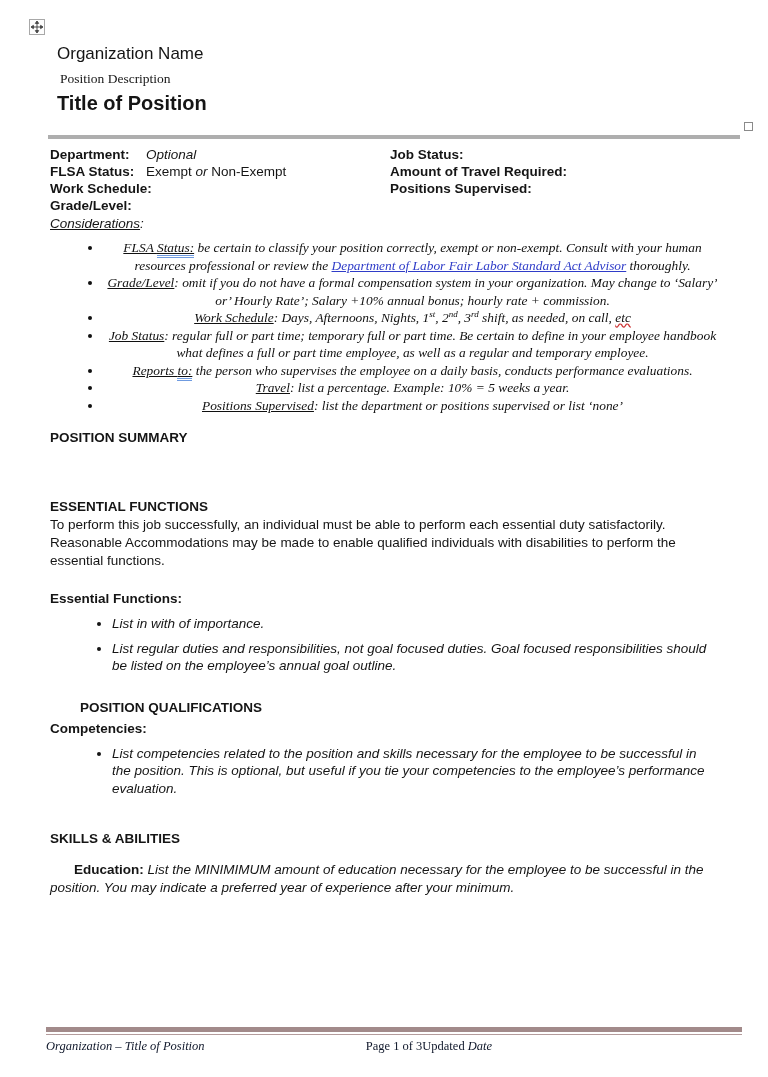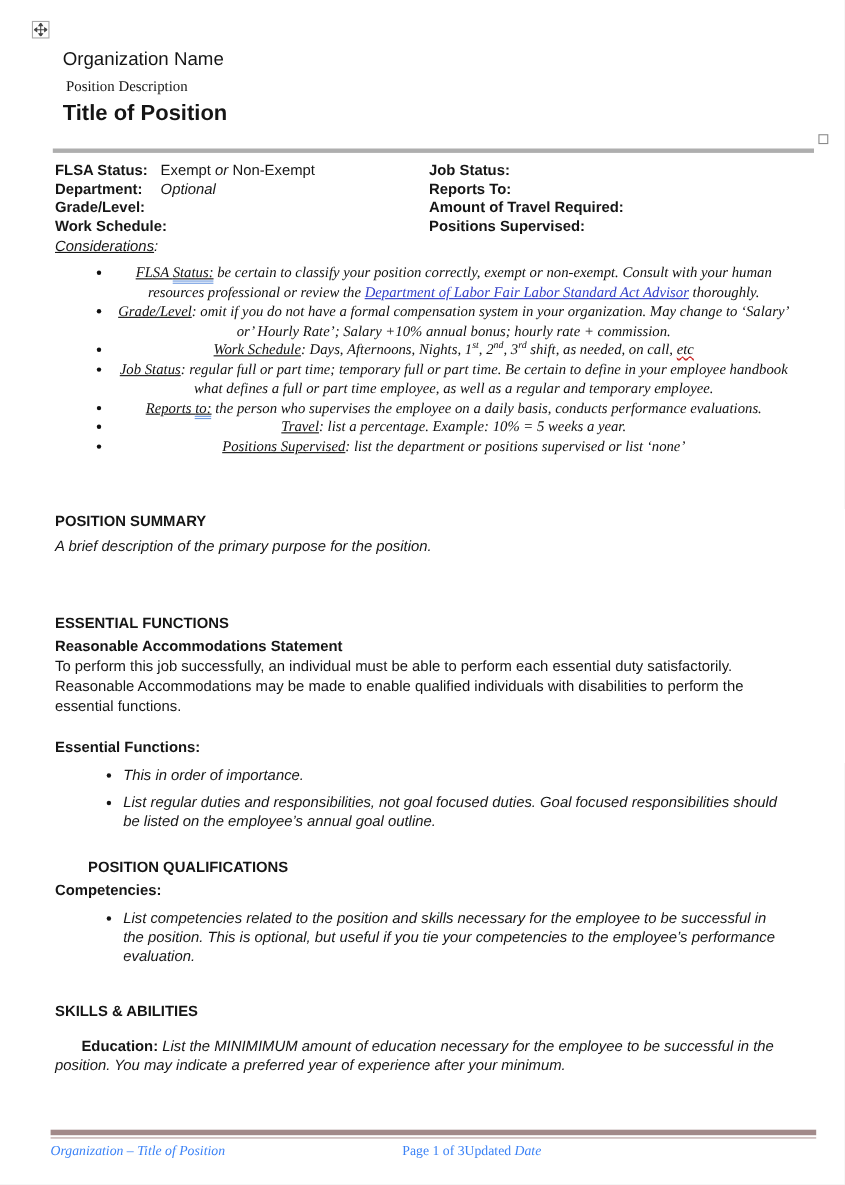--- a/index.html
+++ b/index.html
@@ -49,21 +49,21 @@
     font-size:13.4px; line-height:17.5px; color:#101010;
   }
   ul.serif-list li { margin:0;text-align:center; }
   .term { text-decoration:underline; }
   .grammar-mark { border-bottom:3px double #6f9be0; }
   .spellerr { text-decoration:underline wavy #cc3333; text-decoration-skip-ink:none; }
   sup { font-size:9px; line-height:0; }
   .doclink { color:#2f3cc8; text-decoration:underline; cursor:pointer; }
 
   .sec-h { font-weight:700; line-height:17px; }
-  .mt-summary { margin-top:51px; }
+  .mt-summary { margin-top:15px; }
   .body-it { font-style:italic; line-height:18px; margin-top:6px; }
   .mt-ef { margin-top:52px; }
   .sub-h { font-weight:700; line-height:17px; margin-top:4px; }
   .body-reg { line-height:18px; margin-top:1px; max-width:676px; }
   .mt-efl { margin-top:20px; }
 
   ul.sans-list {
     margin:8px 30px 0 22px; padding:0 0 0 40px;
     font-style:italic; line-height:17.5px;
   }
@@ -75,21 +75,21 @@
   .edu { margin-top:14px; line-height:18px; max-width:680px; }
   .edu-label { font-weight:700; font-style:normal;padding-left:24px; }
   .edu-text { font-style:italic; }
 
   
   .footer { position:absolute; left:46px; right:26px; top:1027px; }
   .footer-bar { height:5px; background:#a28a8a; }
   .footer-line { height:1px; background:#b49c9c; margin-top:2px; }
   .footer-text {
     display:flex; margin-top:4px; font-family:"Liberation Serif", serif;
-    font-size:12.5px; color:#3b82f6; line-height:15px;
+    font-size:12.5px; color:#0f172a; line-height:15px;
   }
   .f-left { flex:1; font-style:italic; }
   .f-center { flex:0 0 auto; }
   .f-right { flex:1; text-align:left; }
 
   .arrow-cross { width:12px; height:12px; display:block; }
 </style>
 </head>
 <body>
 
@@ -115,38 +115,35 @@
   </div>
 
   <div class="divider"></div>
   <div class="anchor-square"></div>
 
   <div class="content">
 
     <div class="fields">
       <div class="fcol-left">
         <div class="frow">
+          <span class="flabel">Department:</span><span class="fvalue it">Optional</span>
+        </div>
+        <div class="frow">
           <span class="flabel">FLSA Status:</span><span class="fvalue"><span>Exempt </span><span class="it">or</span><span> Non-Exempt</span></span>
         </div>
         <div class="frow">
-          <span class="flabel">Department:</span><span class="fvalue it">Optional</span>
+          <span class="flabel nb">Work Schedule:</span>
         </div>
         <div class="frow">
           <span class="flabel nb">Grade/Level:</span>
-        </div>
-        <div class="frow">
-          <span class="flabel nb">Work Schedule:</span>
         </div>
       </div>
       <div class="fcol-right">
         <div class="frow">
           <span class="flabel nb">Job Status:</span>
-        </div>
-        <div class="frow">
-          <span class="flabel nb">Reports To:</span>
         </div>
         <div class="frow">
           <span class="flabel nb">Amount of Travel Required:</span>
         </div>
         <div class="frow">
           <span class="flabel nb">Positions Supervised:</span>
         </div>
       </div>
     </div>
 
@@ -156,29 +153,27 @@
       <li><span class="term"><span>FLSA </span><span class="grammar-mark">Status:</span></span><span> be certain to classify your position correctly, exempt or non-exempt.  Consult with your human resources professional or review the </span><a class="doclink">Department of Labor Fair Labor Standard Act Advisor</a><span> thoroughly.</span></li>
       <li><span class="term">Grade/Level</span><span>: omit if you do not have a formal compensation system in your organization.  May change to ‘Salary’ or’ Hourly Rate’; Salary +10% annual bonus; hourly rate + commission.</span></li>
       <li><span class="term">Work Schedule</span><span>: Days, Afternoons, Nights, 1</span><sup>st</sup><span>, 2</span><sup>nd</sup><span>, 3</span><sup>rd</sup><span> shift, as needed, on call, </span><span class="spellerr">etc</span></li>
       <li><span class="term">Job Status</span><span>: regular full or part time; temporary full or part time. Be certain to define in your employee handbook what defines a full or part time employee, as well as a regular and temporary employee.</span></li>
       <li><span class="term"><span>Reports </span><span class="grammar-mark">to:</span></span><span> the person who supervises the employee on a daily basis, conducts performance evaluations.</span></li>
       <li><span class="term">Travel</span><span>: list a percentage. Example: 10% = 5 weeks a year.</span></li>
       <li><span class="term">Positions Supervised</span><span>: list the department or positions supervised or list ‘none’</span></li>
     </ul>
 
     <div class="sec-h mt-summary">POSITION SUMMARY</div>
-    <div class="body-it">A brief description of the primary purpose for the position.</div>
 
     <div class="sec-h mt-ef">ESSENTIAL FUNCTIONS</div>
-    <div class="sub-h">Reasonable Accommodations Statement</div>
     <div class="body-reg">To perform this job successfully, an individual must be able to perform each essential duty satisfactorily. Reasonable Accommodations may be made to enable qualified individuals with disabilities to perform the essential functions.</div>
 
     <div class="sub-h mt-efl">Essential Functions:</div>
     <ul class="sans-list">
-      <li>This in order of importance.</li>
+      <li>List in with of importance.</li>
       <li>List regular duties and responsibilities, not goal focused duties.  Goal focused responsibilities should be listed on the employee’s annual goal outline.</li>
     </ul>
 
     <div class="sec-h mt-pq">POSITION QUALIFICATIONS</div>
     <div class="sub-h">Competencies:</div>
     <ul class="sans-list">
       <li>List competencies related to the position and skills necessary for the employee to be successful in the position.  This is optional, but useful if you tie your competencies to the employee’s performance evaluation.</li>
     </ul>
 
     <div class="sec-h mt-sa">SKILLS &amp; ABILITIES</div>

